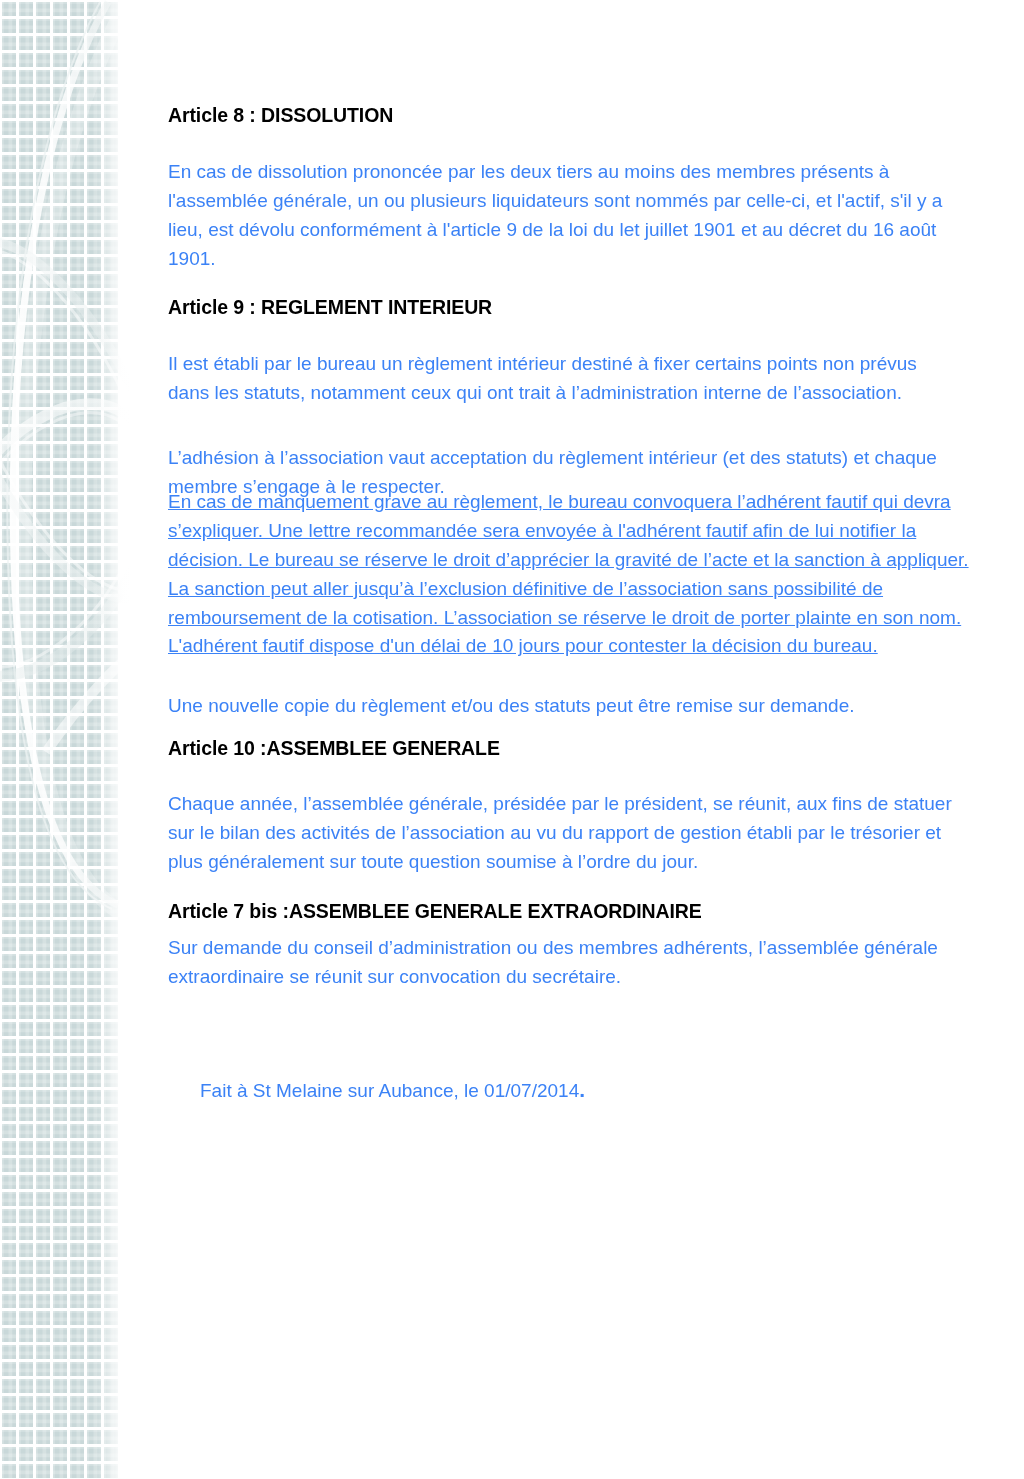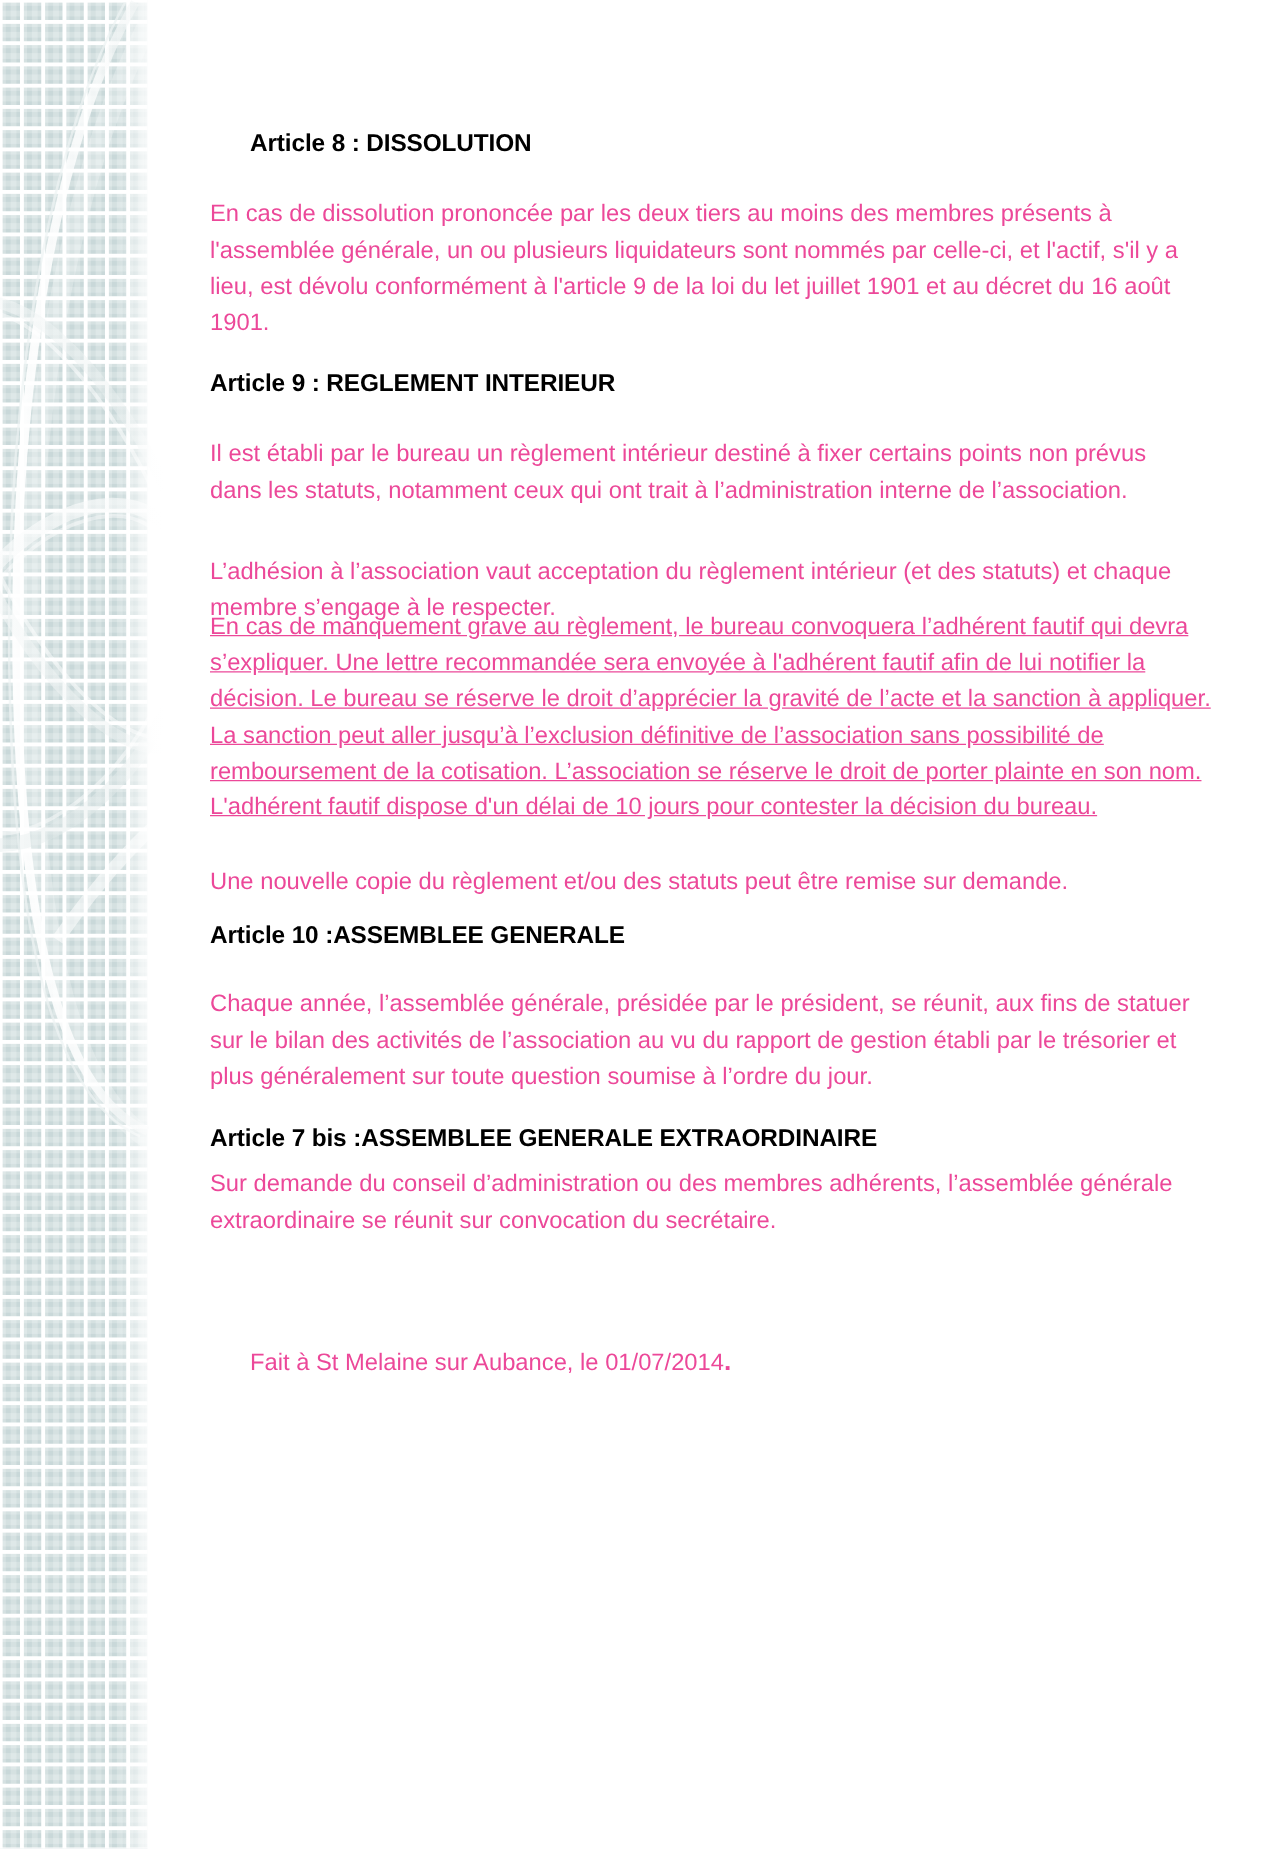--- a/index.html
+++ b/index.html
@@ -81,32 +81,32 @@
   .doc-heading {
     font-size: 19.5px;
     font-weight: bold;
     color: #000000;
     letter-spacing: -0.1px;
     line-height: 1.25;
     margin: 0;
   }
   .doc-para {
     font-size: 19px;
-    color: #ec4899;
+    color: #3b82f6;
     line-height: 1.52;
     margin: 0;
     text-align: left;
   }
   .sig-dot {
     font-weight: bold;
     font-size: 21px;
   }
 
   
-  .blk-h8   { position: absolute; top: 103px;  left: 0; margin-left: 32px; }
+  .blk-h8   { position: absolute; top: 103px;  left: 0; }
   .blk-p8   { position: absolute; top: 158px;  left: 0; width: 800px; }
   .blk-h9   { position: absolute; top: 295px;  left: 0; text-align: right; }
   .blk-p9a  { position: absolute; top: 350px;  left: 0; width: 790px; }
   .blk-p9b  { position: absolute; top: 444px;  left: 0; width: 795px; }
   .blk-p9c  { position: absolute; top: 488px;  left: 0; width: 810px; text-decoration: underline; }
   .blk-p9d  { position: absolute; top: 692px;  left: 0; width: 800px; }
   .blk-h10  { position: absolute; top: 736px;  left: 0; }
   .blk-p10  { position: absolute; top: 790px;  left: 0; width: 795px; }
   .blk-h10b { position: absolute; top: 899px;  left: 0; }
   .blk-p10b { position: absolute; top: 934px;  left: 0; width: 780px; }

